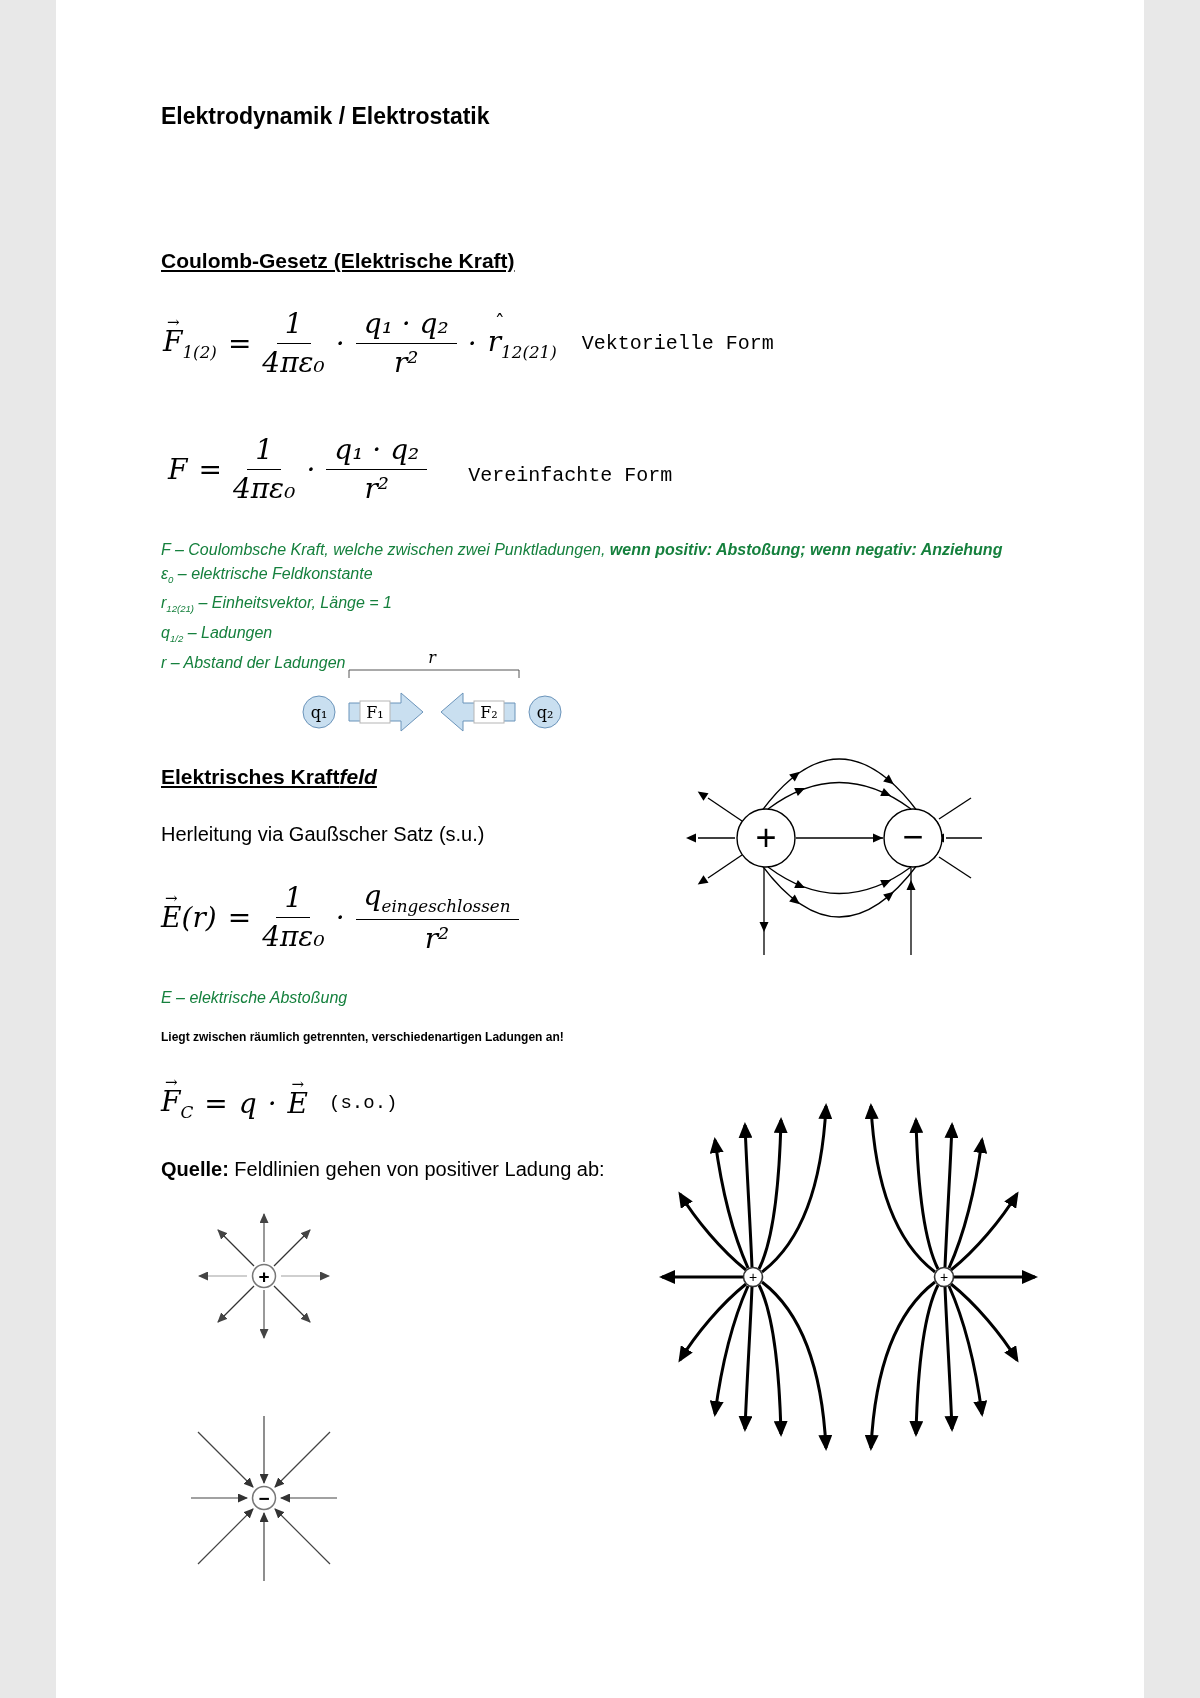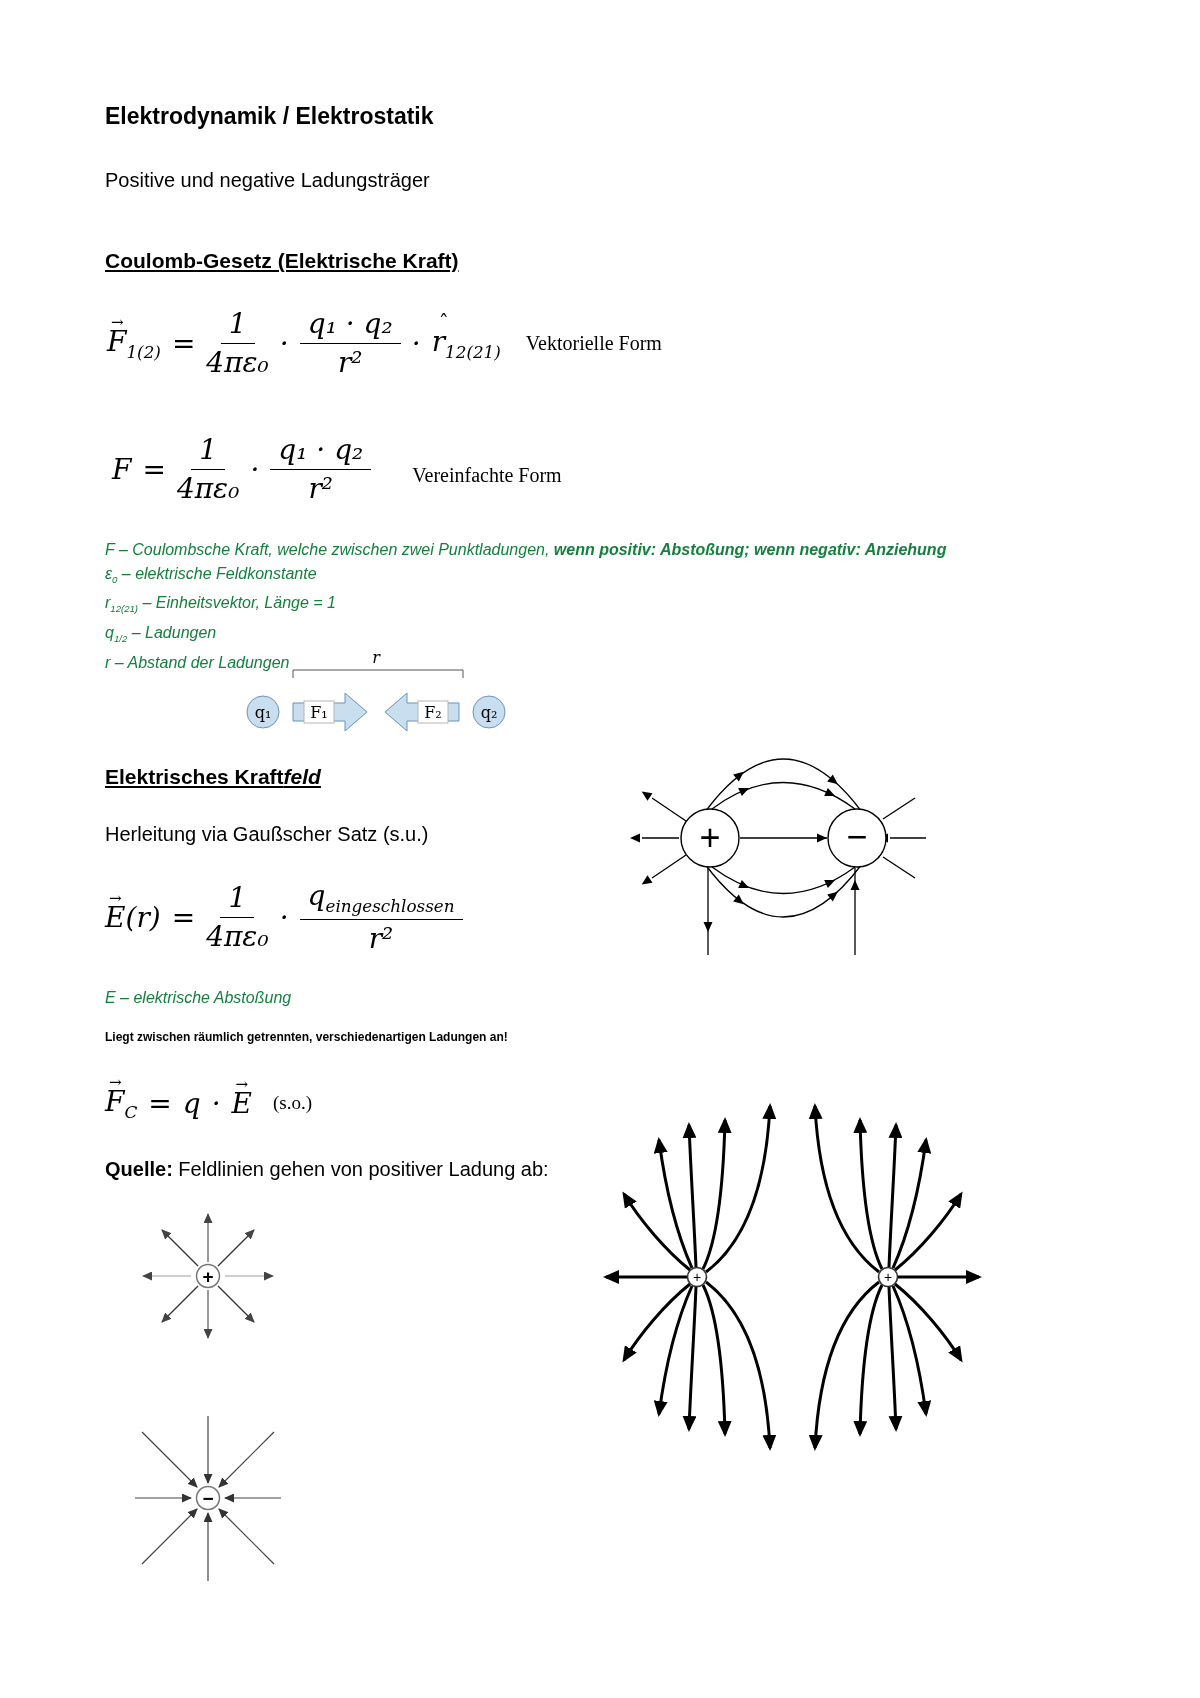--- a/index.html
+++ b/index.html
@@ -1,17 +1,17 @@
 <!DOCTYPE html>
 <html><head>
 <meta charset="utf-8">
 <style>
   html,body { margin:0; padding:0; background:#e8e8e8; }
   .page {
-    position:relative; width:1200px; height:1698px; margin:0 auto;
+    position:relative; width:1088px; height:1698px; margin:0 auto;
     background:#ffffff; color:#000;
     font-family:"Liberation Sans", sans-serif; overflow:hidden;
   }
   .abs { position:absolute; }
   .title { font-size:23px; font-weight:bold; }
   .body-text { font-size:20px; line-height:28px; }
   .heading { font-size:21px; font-weight:bold; text-decoration:underline; }
   .bold-line { font-size:12px; font-weight:bold; }
   .legend { font-size:16px; font-style:italic; line-height:23.5px; color:#15803d; }
   .legend b { font-weight:bold; }
@@ -20,33 +20,32 @@
     position:absolute; display:flex; align-items:center; gap:11px;
     font-family:"DejaVu Serif", serif; font-style:italic; font-size:28px;
   }
   .frac { display:inline-flex; flex-direction:column; align-items:center; line-height:1.15; }
   .frac .num { padding:0 8px 3px; border-bottom:1.6px solid #000; text-align:center; }
   .frac .den { padding-top:3px; }
   .sym-group { display:inline-block; white-space:nowrap; }
   .vec { position:relative; display:inline-block; }
   .vec-arrow { position:absolute; top:-12px; left:4px; font-size:15px; font-style:normal; }
   .hat-mark { position:absolute; top:-14px; left:7px; font-size:20px; font-style:normal; }
-  .formula-label { font-family:Liberation Serif, serif; font-style:normal; font-size:20px; white-space:nowrap; }
+  .formula-label { font-family:Liberation Mono, monospace; font-style:normal; font-size:20px; white-space:nowrap; }
   .svg-serif { font-family:"DejaVu Serif", serif; }
   .svg-sans { font-family:"Liberation Sans", sans-serif; }
 </style>
 </head>
 <body>
 
 <div class="page">
 
   <div class="abs title" style="left:105px; top:103px;">Elektrodynamik / Elektrostatik</div>
 
   <div class="abs body-text" style="left:105px; top:166px;">
-    <div>Positive und negative Ladungsträger</div>
   </div>
 
   <div class="abs heading" style="left:105px; top:249px;">Coulomb-Gesetz (Elektrische Kraft)</div>
 
   <div class="formula" style="left:107px; top:308px;">
     <span class="sym-group">
       <span class="vec">
         <span class="vec-arrow">→</span>
         <span>F</span>
       </span><sub>1(2)</sub>

